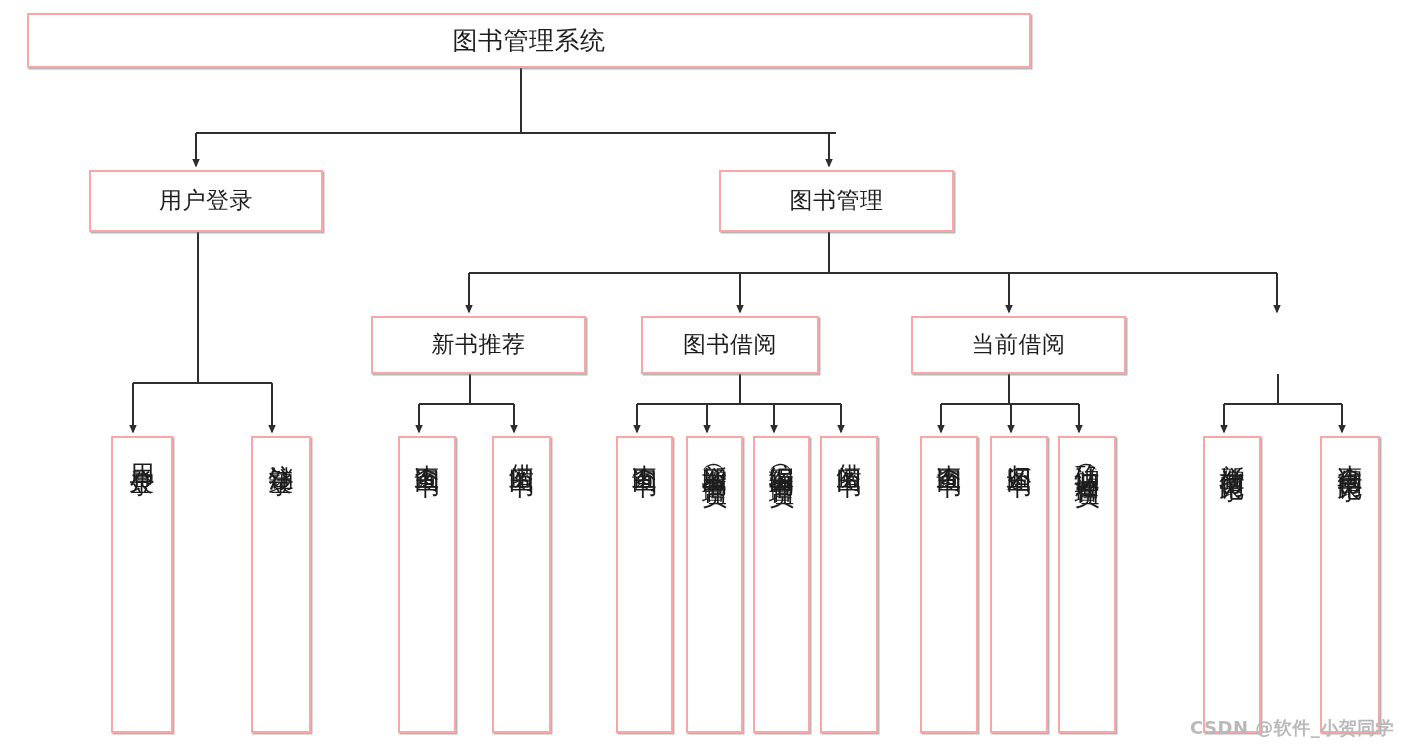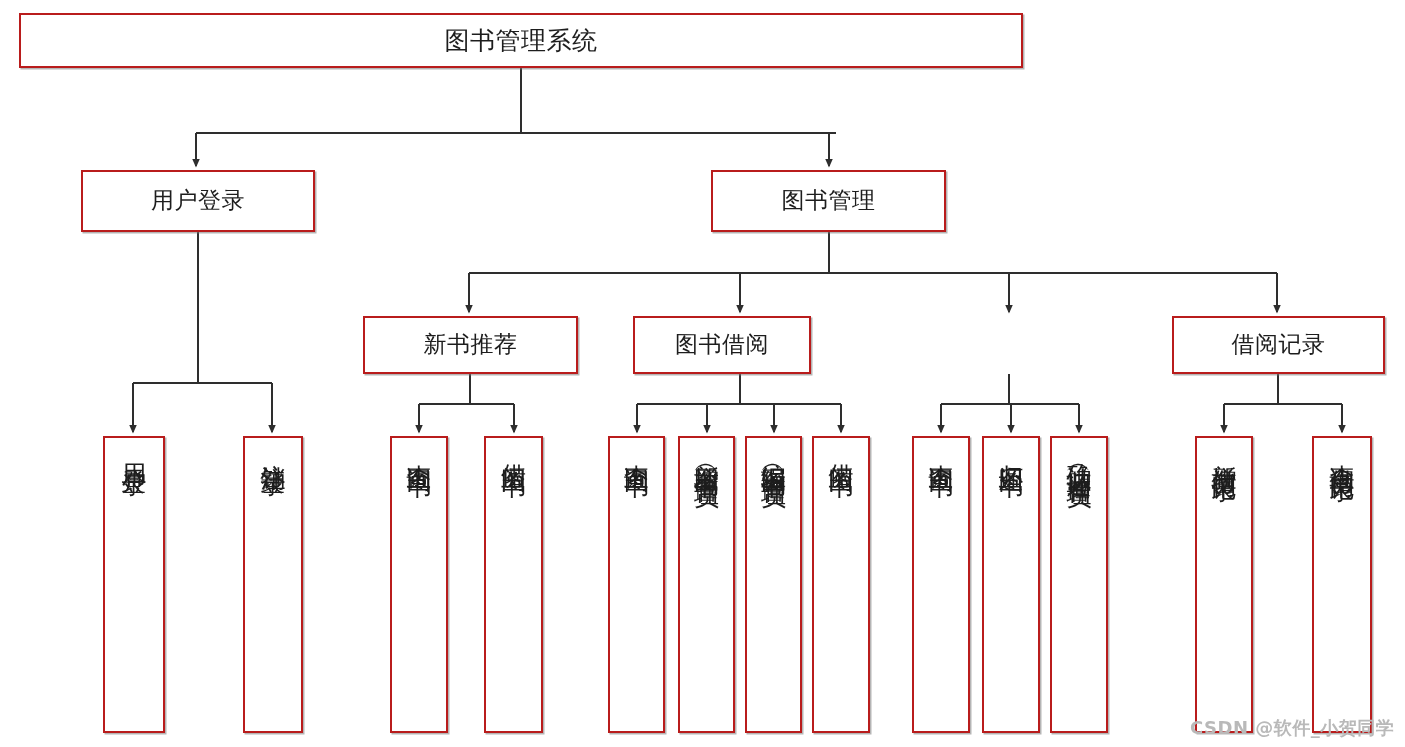--- a/index.html
+++ b/index.html
@@ -23,26 +23,27 @@
     left: 0;
     top: 0;
     width: 1405px;
     height: 747px;
     display: block;
   }
   .node-box {
     position: absolute;
     box-sizing: border-box;
     background: #ffffff;
-    border: 2px solid #b91c1c;
+    border: 2px solid #fca5a5;
     box-shadow: 1.5px 1.5px 0 rgba(120,120,120,0.55);
     display: flex;
     align-items: center;
     justify-content: center;
     color: #1d1d1d;
+    margin-left: 8px;
   }
   .node-label {
     display: block;
     line-height: 1.18;
     letter-spacing: 0.5px;
     white-space: pre-wrap;
     text-align: center;
   }
   
   .node-h .node-label {
@@ -143,24 +144,24 @@
   </div>
 
   <div class="node-box node-h" style="left:711px; top:170px; width:235px; height:62px;">
     <span class="node-label">图书管理</span>
   </div>
 
   <div class="node-box node-h" style="left:633px; top:316px; width:178px; height:58px;">
     <span class="node-label">图书借阅</span>
   </div>
 
-
-  <div class="node-box node-h" style="left:1172px; top:316px; width:213px; height:58px;">
-    <span class="node-label">借阅记录</span>
-  </div>
+  <div class="node-box node-h" style="left:903px; top:316px; width:215px; height:58px;">
+    <span class="node-label">当前借阅</span>
+  </div>
+
 
   <div class="node-box node-v" style="left:103px; top:436px; width:62px; height:297px;">
     <span class="node-label">用户登录</span>
   </div>
 
   <div class="node-box node-v" style="left:243px; top:436px; width:60px; height:297px;">
     <span class="node-label">注销登录</span>
   </div>
 
   <div class="node-box node-v" style="left:390px; top:436px; width:58px; height:297px;">

